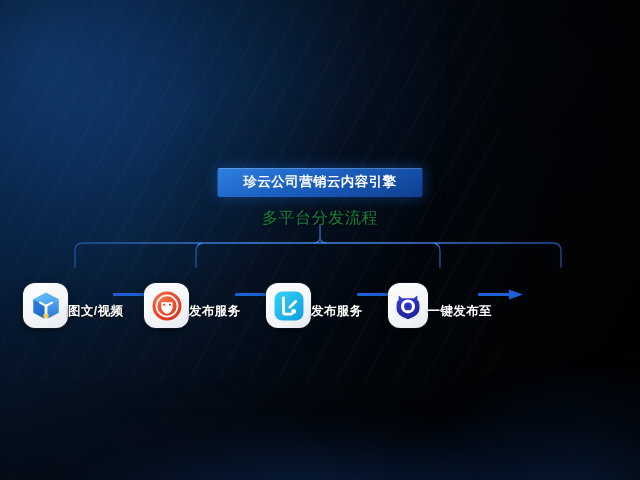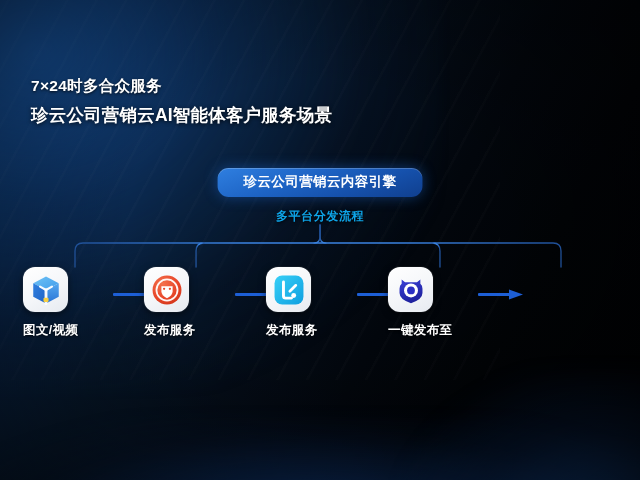--- a/index.html
+++ b/index.html
@@ -127,37 +127,37 @@
     position: absolute;
     left: 50%;
     top: 168px;
     transform: translateX(-50%);
     display: flex;
     flex-direction: column;
     align-items: center;
   }
   .hub-pill {
     padding: 7px 26px 8px;
-    border-radius: 11px;
+    border-radius: 2px;
     background: linear-gradient(160deg, #2f7fe0 0%, #1d63c4 40%, #1550ab 70%, #103f8e 100%);
     box-shadow:
       0 0 14px rgba(32,110,220,.45),
       inset 0 1px 0 rgba(255,255,255,.22);
     color: #ffffff;
     font-size: 13.5px;
     font-weight: bold;
     letter-spacing: .4px;
     line-height: 1;
     white-space: nowrap;
   }
   .hub-caption {
     margin-top: 13px;
-    color: #0ea5e9;
-    font-size: 12px;
-    font-weight: bold;
+    color: #15803d;
+    font-size: 16px;
+    font-weight: normal;
     letter-spacing: .6px;
     line-height: 1;
     white-space: nowrap;
     text-shadow: 0 1px 3px rgba(0,0,0,.8);
   }
 
   
   .connectors {
     position: absolute;
     left: 0;
@@ -170,25 +170,26 @@
   
   .nodes {
     position: absolute;
     left: 0;
     top: 267px;
     width: 640px;
     height: 90px;
   }
   .node {
     position: absolute;
-    top: 0;
+    top: 16px;
     width: 104px;
     margin-left: -52px;
     display: flex;
-    flex-direction: column;
+    flex-direction: row;
+    align-items: center;
   }
   .node-tile {
     width: 45px;
     height: 45px;
     border-radius: 12px;
     background: linear-gradient(150deg, #ffffff 0%, #f4f6f9 55%, #e6eaf0 100%);
     box-shadow: 0 2px 7px rgba(0,0,0,.55), 0 0 0 1px rgba(255,255,255,.06);
     display: flex;
     align-items: center;
     justify-content: center;
@@ -220,24 +221,20 @@
 
 <div class="slide">
 
   <div class="bg-base"></div>
   <div class="bg-glow-tl"></div>
   <div class="bg-streak"></div>
   <div class="bg-glow-bottom"></div>
   <div class="bg-glow-bottom-right"></div>
   <div class="bg-vignette"></div>
 
-  <div class="titles">
-    <div class="title-sub">7×24时多合众服务</div>
-    <div class="title-main">珍云公司营销云AI智能体客户服务场景</div>
-  </div>
 
   <div class="hub">
     <div class="hub-pill">珍云公司营销云内容引擎</div>
     <div class="hub-caption">多平台分发流程</div>
   </div>
 
   <svg class="connectors" viewBox="0 0 640 480">
     <defs>
       <linearGradient id="busGrad" x1="0" y1="0" x2="1" y2="0">
         <stop offset="0" stop-color="#1f4f96"></stop>

